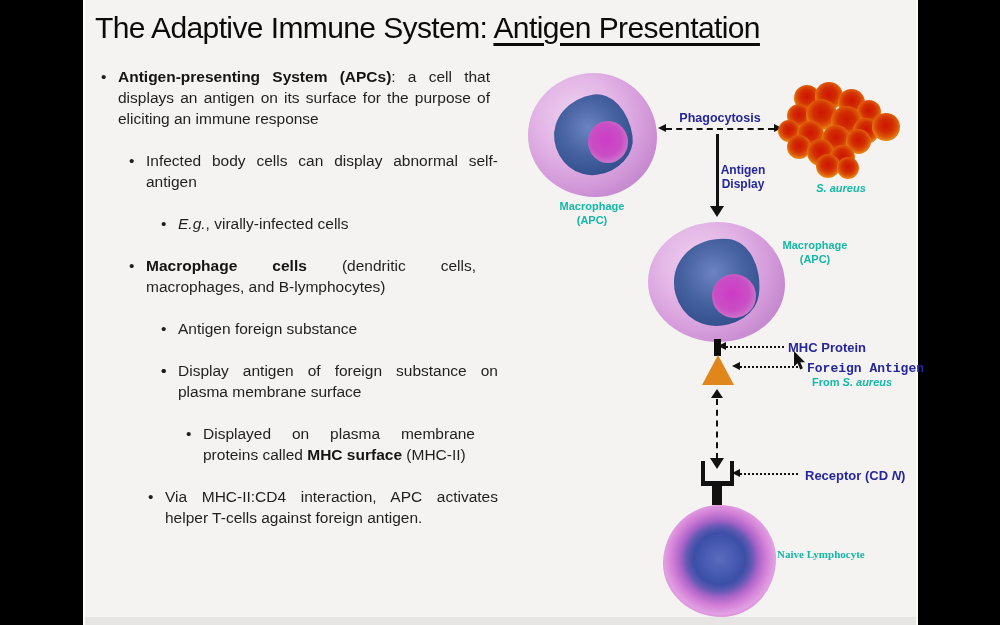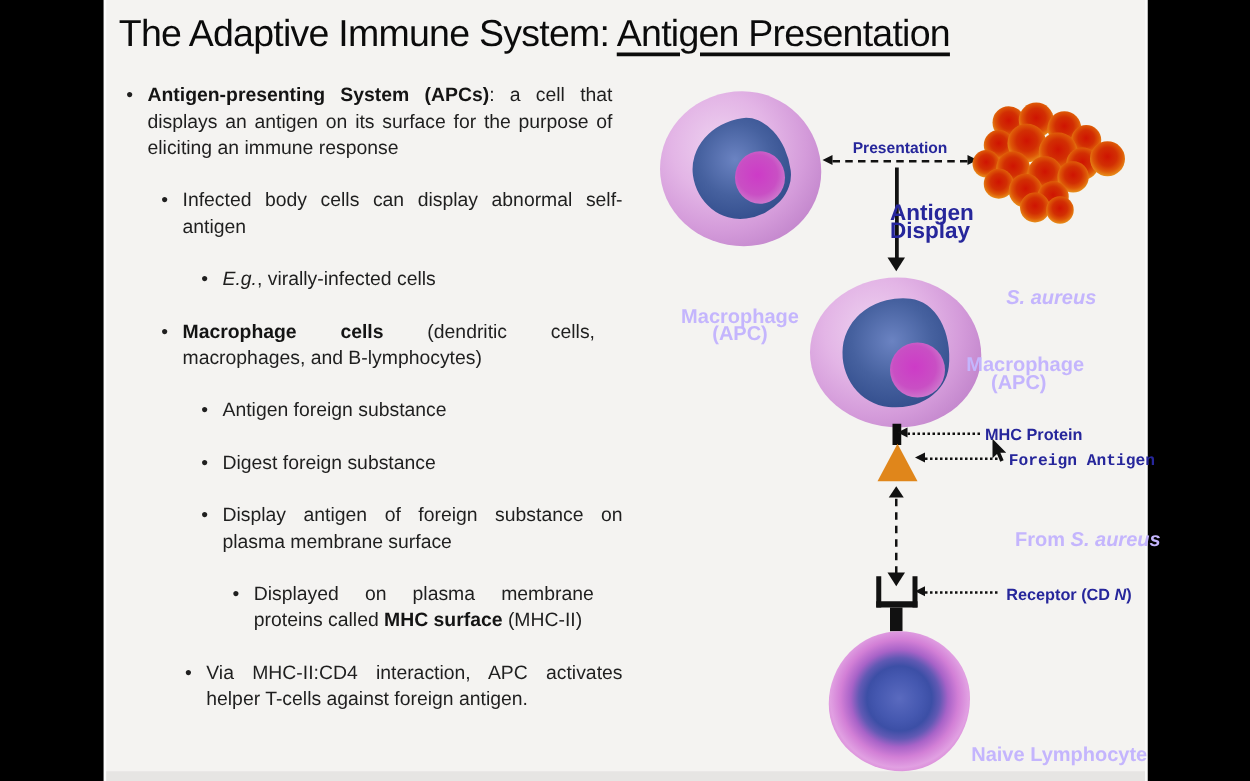--- a/index.html
+++ b/index.html
@@ -36,21 +36,21 @@
     background:radial-gradient(circle at 45% 40%, #6b83c2 0%, #46619f 45%, #35508f 75%, #2c4683 100%);
     border-radius:58% 42% 52% 48% / 50% 58% 42% 50%;}
   .bite{position:absolute;border-radius:50%;
     background:radial-gradient(circle at 45% 45%, #cd3bc7 0%, #c94fc4 50%, #cf82cf 80%, #d9a0da 100%);}
   .lymph{position:absolute;border-radius:50% 50% 48% 52%/52% 48% 52% 48%;
     background:radial-gradient(circle at 50% 48%, #5a6abf 0%, #4558b0 22%, #3c4fa6 32%, #6159b4 40%, #a863c8 48%, #d27fd6 58%, #e1a0e2 68%, #d378cf 80%, #c159bc 90%, #b04cae 100%);}
   .sphere{position:absolute;border-radius:50%;
     background:radial-gradient(circle at 50% 44%, #cf1402 0%, #d22f03 36%, #dd5607 56%, #eb9a1e 78%, #e8b73c 88%, #b86d08 100%);}
 
   .blue-label{position:absolute;color:#26269b;font-weight:bold;font-size:13px;white-space:nowrap;}
-  .black-label{position:absolute;color:#c4b5fd;font-weight:bold;font-size:16px;white-space:nowrap;margin-top:48px;}
+  .black-label{position:absolute;color:#14b8a6;font-weight:bold;font-size:11px;white-space:nowrap;}
 
   .dash2{position:absolute;border-top:2.5px dashed #111;}
   .dash2:before{content:"";position:absolute;left:-8px;top:-6px;width:0;height:0;
     border-right:8px solid #111;border-top:4.5px solid transparent;border-bottom:4.5px solid transparent;}
   .dash2:after{content:"";position:absolute;right:-8px;top:-6px;width:0;height:0;
     border-left:8px solid #111;border-top:4.5px solid transparent;border-bottom:4.5px solid transparent;}
   .dotarrow{position:absolute;border-top:2.5px dotted #111;}
   .dotarrow:before{content:"";position:absolute;left:-8px;top:-6px;width:0;height:0;
     border-right:8px solid #111;border-top:4.5px solid transparent;border-bottom:4.5px solid transparent;}
   .vline{position:absolute;width:2.5px;background:#111;}
@@ -70,36 +70,36 @@
   <div id="overlay">
 
     <div id="title" class="abs"><span>The Adaptive Immune System: </span><span class="u">Antigen Presentation</span></div>
 
     <div id="bullet-list" class="abs">
         <div class="bullet-item l1"><span class="dot">•</span><span class="b">Antigen-presenting System (APCs)</span><span>: a cell that displays an antigen on its surface for the purpose of eliciting an immune response</span></div>
         <div class="bullet-item l2"><span class="dot">•</span><span>Infected body cells can display abnormal self-antigen</span></div>
         <div class="bullet-item l3"><span class="dot">•</span><span class="i">E.g.</span><span>, virally-infected cells</span></div>
         <div class="bullet-item l2n"><span class="dot">•</span><span class="b">Macrophage cells</span><span> (dendritic cells, macrophages, and B-lymphocytes)</span></div>
         <div class="bullet-item l3"><span class="dot">•</span><span>Antigen foreign substance</span></div>
-        <div class="bullet-item l3"><span class="dot">•</span><span>Digest foreign substance</span></div>
+        <div class="bullet-item l3"><span class="dot">•</span></div>
         <div class="bullet-item l3"><span class="dot">•</span><span>Display antigen of foreign substance on plasma membrane surface</span></div>
         <div class="bullet-item l4"><span class="dot">•</span><span>Displayed on plasma membrane proteins called </span><span class="b">MHC surface</span><span> (MHC-II)</span></div>
         <div class="bullet-item l3s"><span class="dot">•</span><span>Via MHC-II:CD4 interaction, APC activates helper T-cells against foreign antigen.</span></div>
       </div>
 
     <div class="cell" style="left:528px;top:73px;width:129px;height:124px;">
       <div class="nucleus" style="left:26px;top:22px;width:78px;height:80px;transform:rotate(-8deg);"></div>
       <div class="bite" style="left:60px;top:48px;width:40px;height:42px;"></div>
     </div>
     <div class="black-label" style="left:540px;top:199px;width:104px;text-align:center;line-height:14px;">
       <div>Macrophage</div>
       <div>(APC)</div>
     </div>
 
-    <div class="blue-label" style="left:660px;top:111px;width:120px;text-align:center;font-size:12.5px;">Presentation</div>
+    <div class="blue-label" style="left:660px;top:111px;width:120px;text-align:center;font-size:12.5px;">Phagocytosis</div>
     <div class="dash2" style="left:666px;top:128px;width:108px;"></div>
 
     <div id="bacteria">
         <div class="sphere" style="left: 794px; top: 85px; width: 26px; height: 26px;"></div>
         <div class="sphere" style="left: 815px; top: 82px; width: 28px; height: 28px;"></div>
         <div class="sphere" style="left: 837.5px; top: 88.5px; width: 27px; height: 27px;"></div>
         <div class="sphere" style="left: 857px; top: 100px; width: 24px; height: 24px;"></div>
         <div class="sphere" style="left: 787px; top: 104px; width: 24px; height: 24px;"></div>
         <div class="sphere" style="left: 805.5px; top: 98.5px; width: 31px; height: 31px;"></div>
         <div class="sphere" style="left: 830.5px; top: 105.5px; width: 31px; height: 31px;"></div>
@@ -112,21 +112,21 @@
         <div class="sphere" style="left: 806.5px; top: 138.5px; width: 27px; height: 27px;"></div>
         <div class="sphere" style="left: 829.5px; top: 144.5px; width: 25px; height: 25px;"></div>
         <div class="sphere" style="left: 816px; top: 154px; width: 24px; height: 24px;"></div>
         <div class="sphere" style="left: 837px; top: 157px; width: 22px; height: 22px;"></div>
         <div class="sphere" style="left: 872px; top: 113px; width: 28px; height: 28px;"></div>
       </div>
     <div class="black-label i" style="left:795px;top:182px;width:92px;text-align:center;font-style:italic;">S. aureus</div>
 
     <div class="vline" style="left:716px;top:134px;height:74px;"></div>
     <div class="tri-down" style="left:710px;top:206px;"></div>
-    <div class="blue-label" style="left:712px;top:163px;width:62px;text-align:center;font-size:18px;line-height:14px;">
+    <div class="blue-label" style="left:712px;top:163px;width:62px;text-align:center;font-size:12px;line-height:14px;">
       <div>Antigen</div>
       <div>Display</div>
     </div>
 
     <div class="cell" style="left:648px;top:222px;width:137px;height:120px;">
       <div class="nucleus" style="left:26px;top:16px;width:86px;height:88px;transform:rotate(6deg);"></div>
       <div class="bite" style="left:64px;top:52px;width:44px;height:44px;"></div>
     </div>
     <div class="black-label" style="left:773px;top:238px;width:84px;text-align:center;line-height:14px;">
       <div>Macrophage</div>
@@ -150,16 +150,16 @@
     <div class="tri-up" style="left:711px;top:389px;"></div>
     <div class="vdash" style="left:716px;top:399px;height:60px;"></div>
     <div class="tri-down" style="left:710px;top:458px;"></div>
 
     <div class="abs" style="left:701px;top:461px;width:33px;height:25px;box-sizing:border-box;border-left:4px solid #111;border-right:4px solid #111;border-bottom:5px solid #111;"></div>
     <div class="abs" style="left:712px;top:486px;width:10px;height:19px;background:#111;"></div>
     <div class="dotarrow" style="left:740px;top:473px;width:58px;"></div>
     <div class="blue-label" style="left:805px;top:468px;"><span>Receptor (CD </span><span class="i">N</span><span>)</span></div>
 
     <div class="lymph" style="left:663px;top:505px;width:113px;height:112px;"></div>
-    <div class="black-label" style="left:777px;top:548px;">Naive Lymphocyte</div>
+    <div class="black-label" style="left:777px;top:548px;font-family:Liberation Serif, serif;">Naive Lymphocyte</div>
 
   </div>
 </div>
 
 </body></html>

